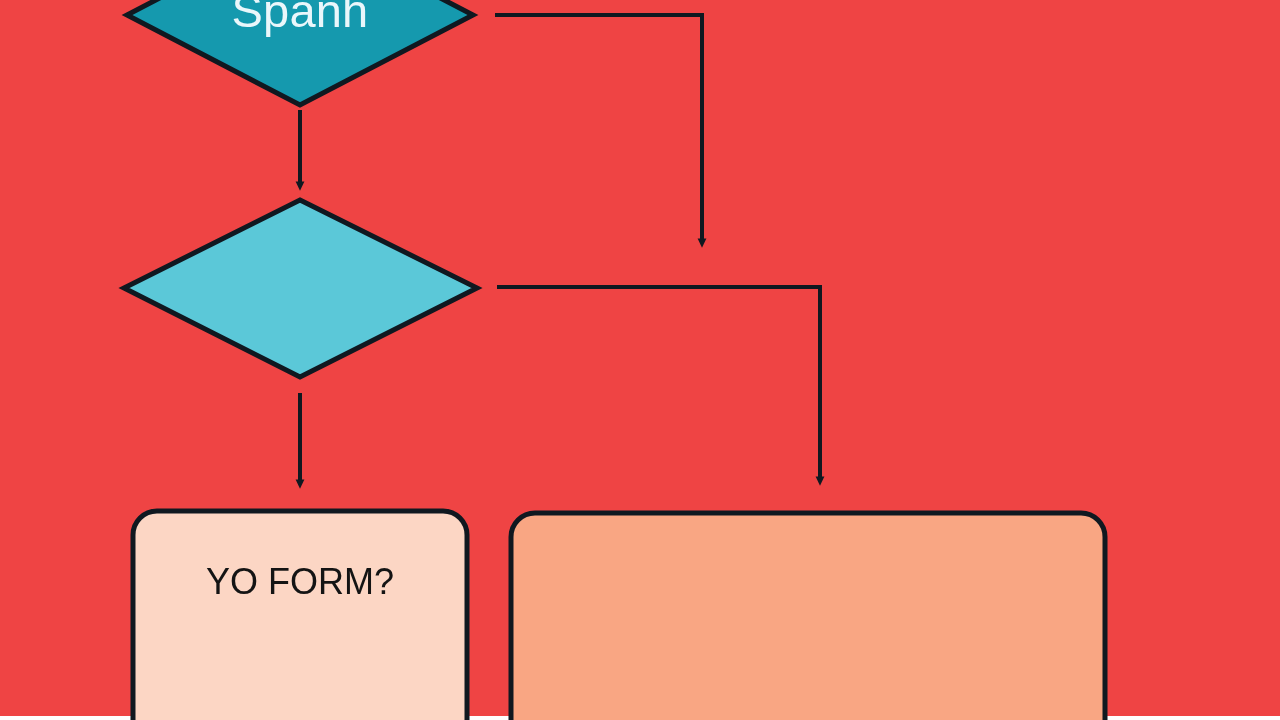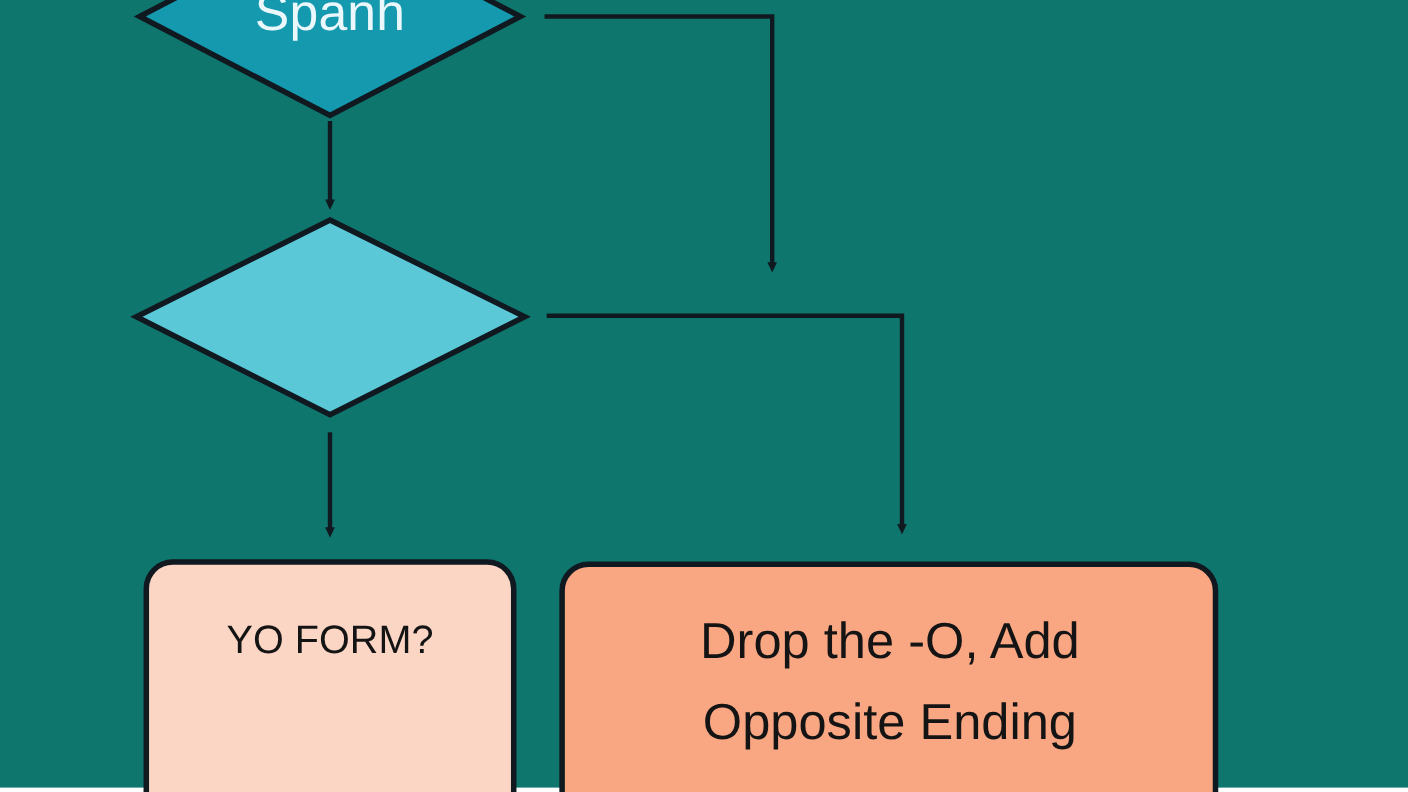--- a/index.html
+++ b/index.html
@@ -9,21 +9,21 @@
   body {
     width: 1280px;
     height: 720px;
     overflow: hidden;
     font-family: "Liberation Sans", sans-serif;
   }
   #flowchart-canvas {
     position: relative;
     width: 1280px;
     height: 716px;
-    background: #0f766e;
+    background: #ef4444;
   }
   #flow-svg {
     position: absolute;
     inset: 0;
     width: 1280px;
     height: 720px;
   }
   .node-label {
     position: absolute;
     display: flex;
@@ -100,16 +100,14 @@
     <line x1="300" y1="393" x2="300" y2="484" stroke="#101820" stroke-width="4" marker-end="url(#arrowhead)"></line>
 
     <path d="M 497,287 L 820,287 L 820,481" fill="none" stroke="#101820" stroke-width="4" marker-end="url(#arrowhead)"></path>
   </svg>
 
   <div class="node-label" id="label-spanish">Spanh</div>
 
 
   <div class="node-label" id="label-yo-form-box">YO FORM?</div>
 
-  <div class="node-label" id="label-drop-o">Drop the -O, Add
-Opposite Ending</div>
 
 </div>
 
 </body></html>

